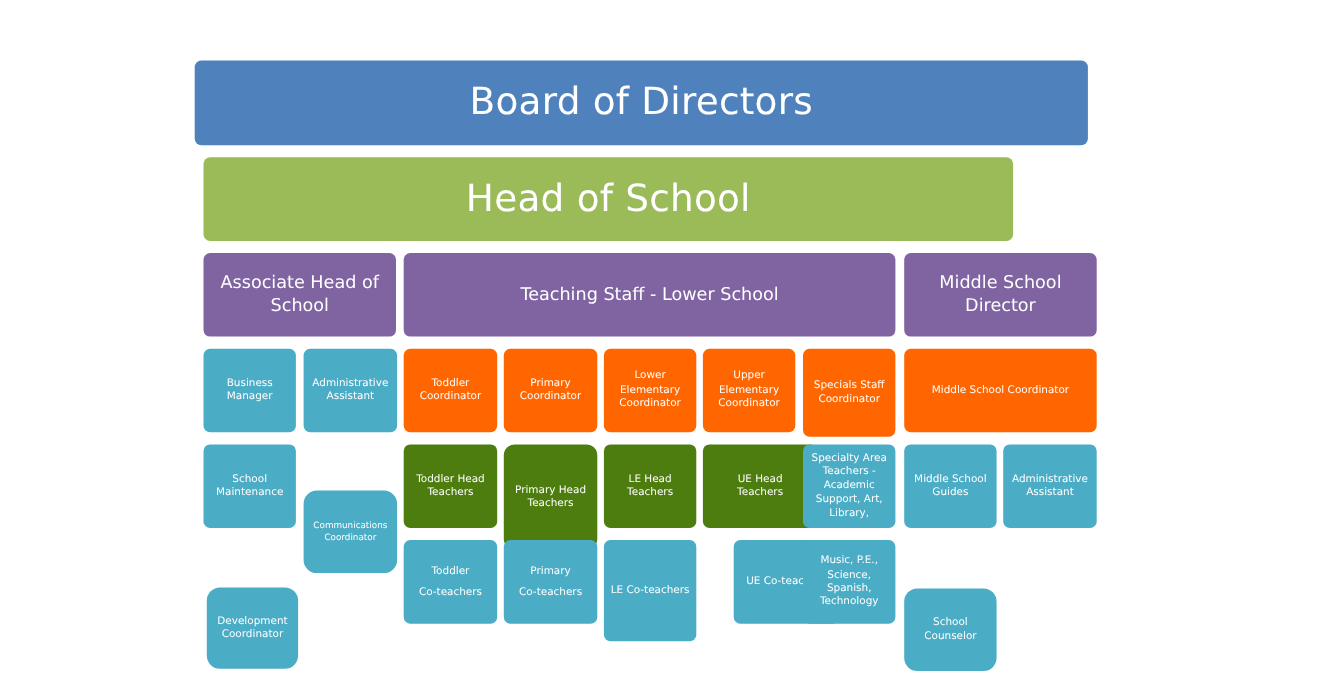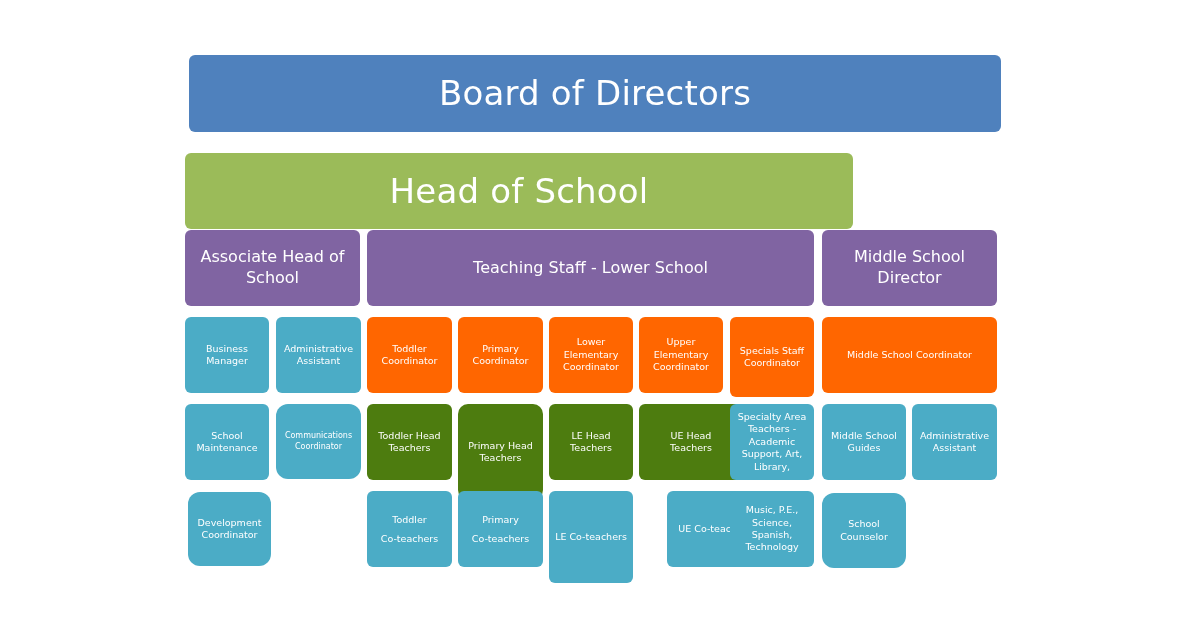--- a/index.html
+++ b/index.html
@@ -5,36 +5,36 @@
     html, body { margin: 0; padding: 0; background: #ffffff; }
     body { width: 1200px; height: 627px; position: relative; overflow: hidden;
            font-family: "DejaVu Sans", "Liberation Sans", sans-serif; }
     .box { position: absolute; box-sizing: border-box; display: flex; align-items: center;
            justify-content: center; text-align: center; color: #ffffff; border-radius: 6px;
            padding: 2px 4px; line-height: 1.2; }
     .big { font-size: 34px; letter-spacing: 0.2px; }
     .mid { font-size: 16px; line-height: 1.3; }
     .small { font-size: 9.5px; line-height: 1.3; }
     .tiny { font-size: 8px; line-height: 1.35; }
-    .round { border-radius: 12px; }
+    .round { border-radius: 12px; margin-top: 42px; }
     .blue { background: #4F81BD; }
     .green { background: #9BBB59; }
     .purple { background: #8064A2; }
     .orange { background: #FF6600; }
     .gold { background: #4d7c0f; }
     .teal { background: #4BACC6; }
     .txt { white-space: pre-line; }
   </style>
 </head>
 <body>
 
-<div class="box blue big" style="left:189px;top:55px;width:812px;height:77px;">
+<div class="box blue big" style="left:177px;top:55px;width:812px;height:77px;">
   <span>Board of Directors</span>
 </div>
-<div class="box green big" style="left:185px;top:143px;width:668px;height:76px;margin-top:10px;">
+<div class="box green big" style="left:185px;top:143px;width:736px;height:76px;">
   <span>Head of School</span>
 </div>
 
 <div class="box purple mid" style="left:185px;top:230px;width:175px;height:76px;">
   <span class="txt">Associate Head of
 School</span>
 </div>
 <div class="box purple mid" style="left:367px;top:230px;width:447px;height:76px;">
   <span class="txt">Teaching Staff - Lower School</span>
 </div>

